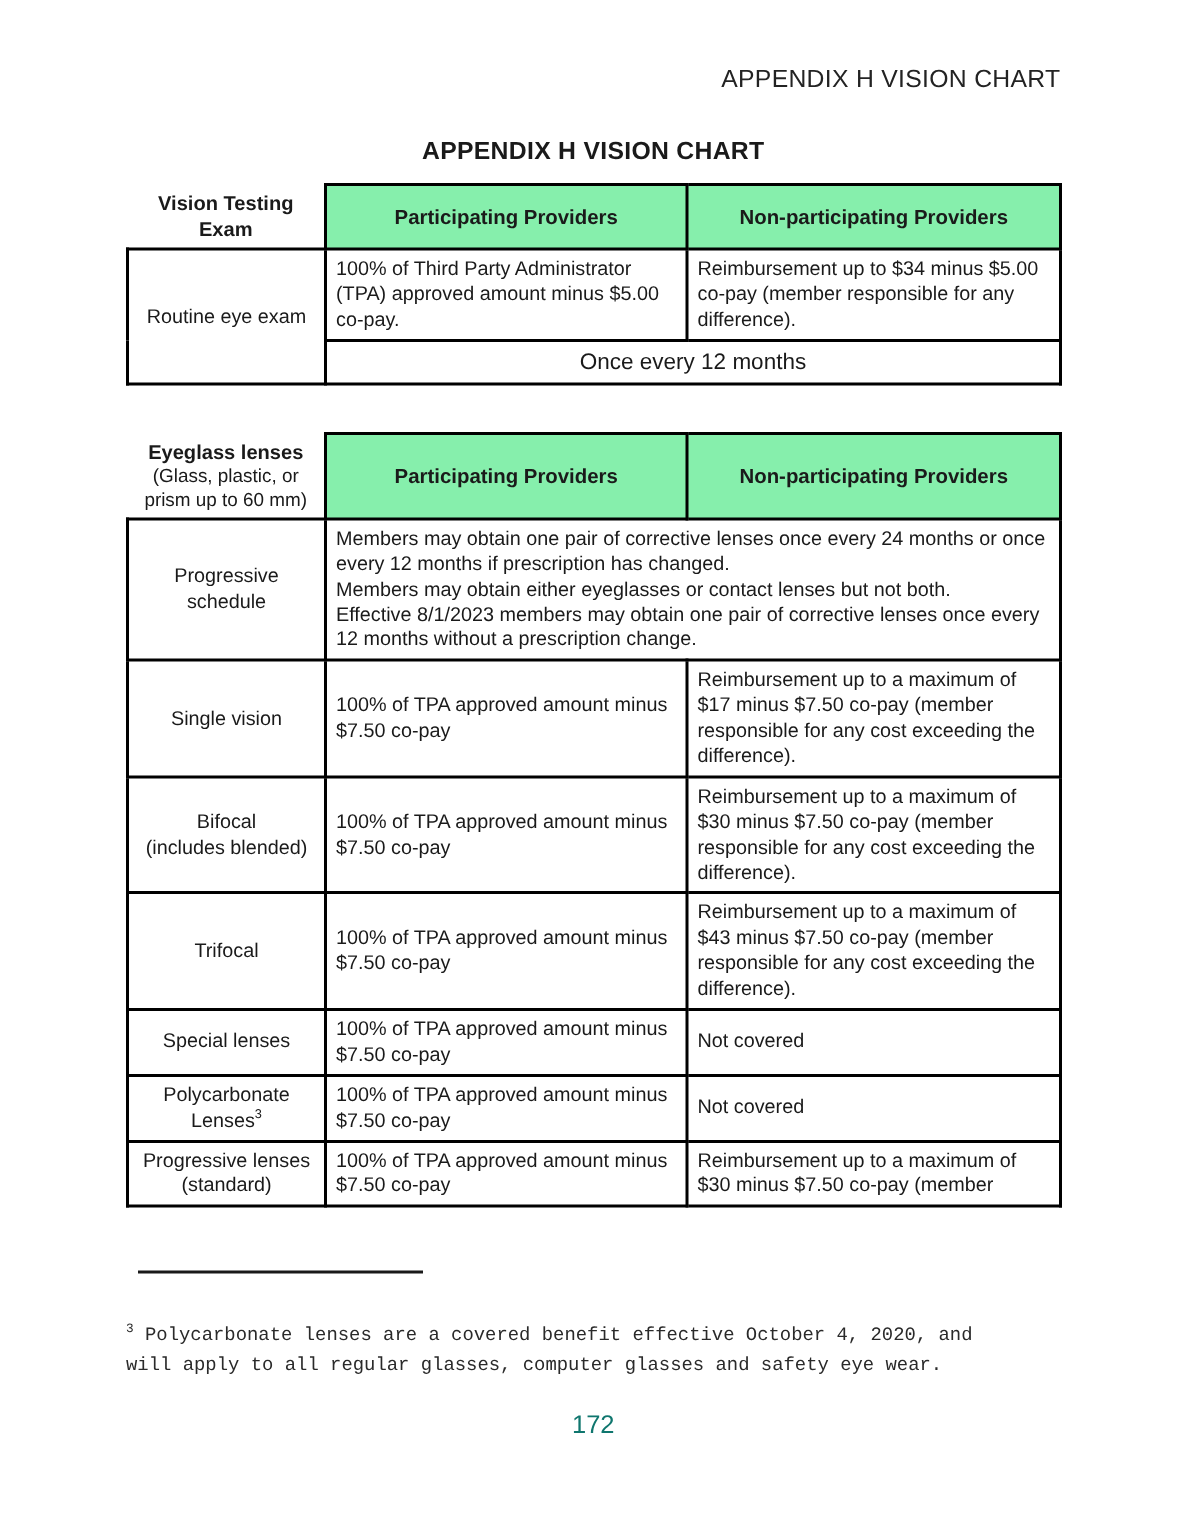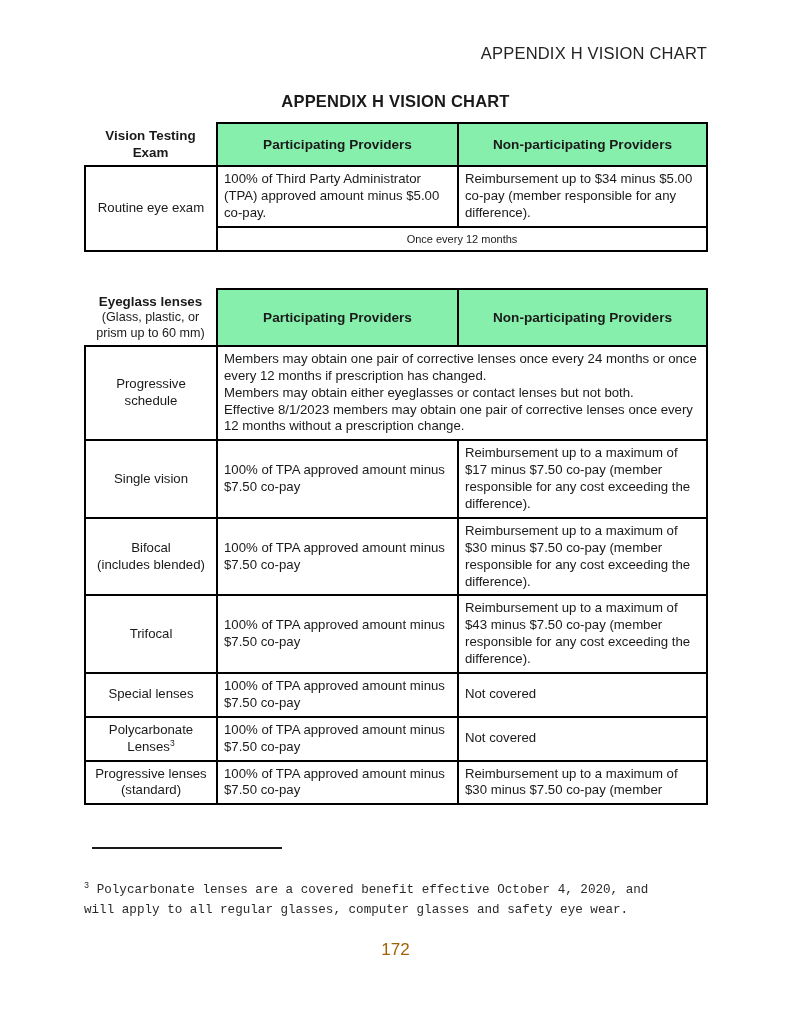--- a/index.html
+++ b/index.html
@@ -104,21 +104,21 @@
     font-size: 13.2px;
     padding: 5px 7px;
   }
   td.body-center {
     text-align: left;
     font-size: 13.2px;
     padding: 5px 7px;
   }
   td.span-note {
     text-align: center;
-    font-size: 11px;
+    font-size: 15px;
     padding: 7px 6px;
   }
   sup.fn {
     font-size: 8.5px;
     vertical-align: super;
     line-height: 0;
   }
 
   
   tr.clipped td { height: 20px; }
@@ -154,21 +154,21 @@
   }
 
   
   .page-number {
     position: absolute;
     top: 940px;
     left: 0;
     width: 791px;
     text-align: center;
     font-size: 17px;
-    color: #a16207;
+    color: #0f766e;
   }
 </style>
 </head>
 <body>
 
 <div class="page">
 
   <div class="running-header">APPENDIX H VISION CHART</div>
 
   <div class="doc-title">APPENDIX H VISION CHART</div>

